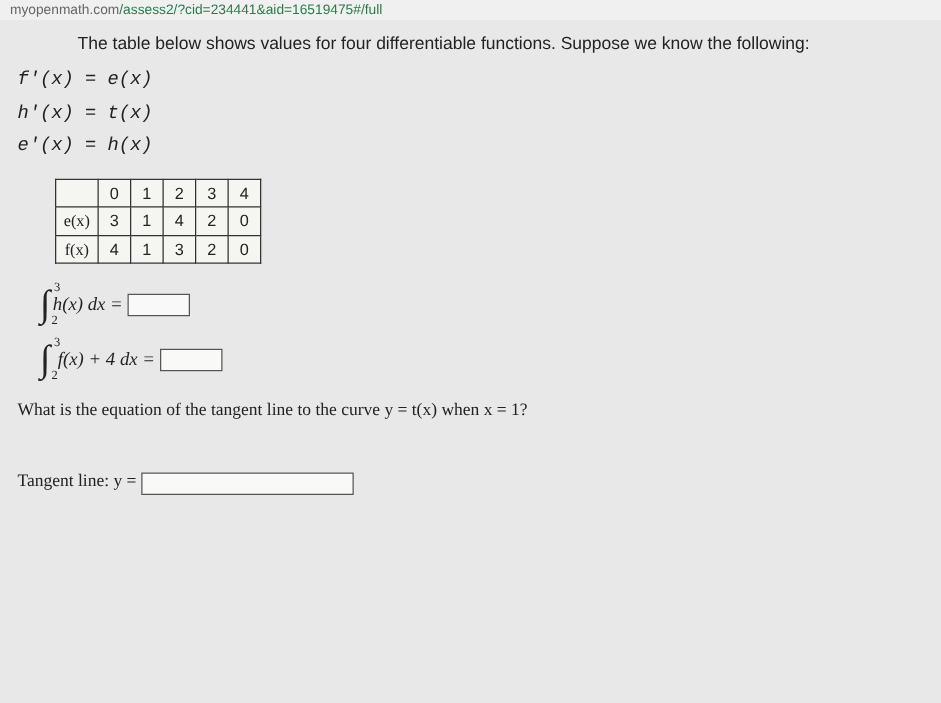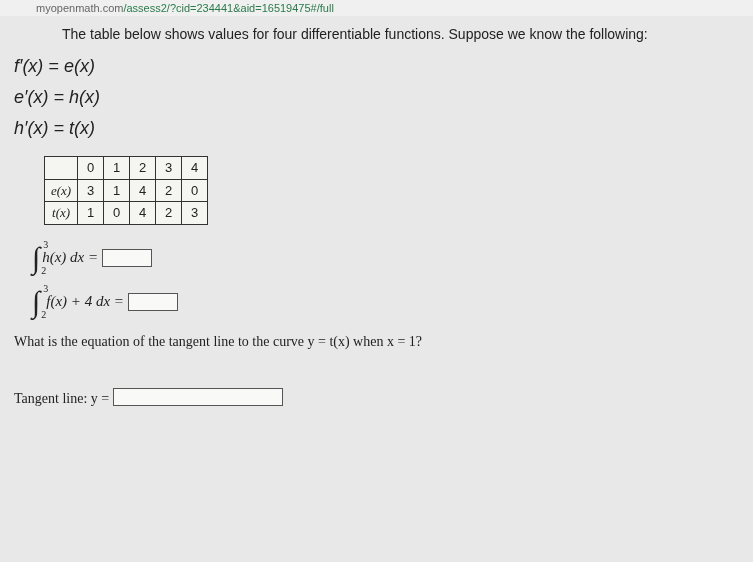--- a/index.html
+++ b/index.html
@@ -7,47 +7,46 @@
       font-family: Arial, sans-serif;
       background: #e8e8e8;
       width: 753px;
       height: 562px;
       overflow: hidden;
       color: #222;
     }
     .url-bar {
       font-size: 11px;
       color: #666;
-      padding: 2px 36px;
+      padding: 2px 8px;
       background: #f0f0f0;
     }
     .url-bar .highlight { color: #2a7a4a; }
     .content {
       padding: 8px 14px;
       font-size: 14px;
       line-height: 1.5;
     }
     .intro { margin-bottom: 8px; margin-left: 48px; }
-    .eqline { margin: 4px 0; font-family: Liberation Sans, sans-serif; font-style: italic; font-size: 18px;}
+    .eqline { margin: 4px 0; font-family: Liberation Mono, monospace; font-style: italic; font-size: 15px;}
     .table-wrap { margin: 14px 0 18px 30px; }
     table.vals {
       border-collapse: collapse;
       font-size: 13px;
     }
     table.vals td, table.vals th {
       border: 1px solid #333;
       padding: 1px 8px;
       text-align: center;
       min-width: 26px;
       background: #f5f5f2;
       font-weight: normal;
     }
     table.vals .rowhdr {
       font-family: 'Times New Roman', serif;
-      font-style: italic;
       text-align: center;
       padding: 1px 6px;
       margin-top: 36px;
     }
     .integral-line {
       display: flex;
       align-items: center;
       margin: 14px 0 14px 18px;
       font-family: 'Times New Roman', serif;
       font-style: italic;
@@ -77,37 +76,37 @@
       display: inline-block;
       border: 1px solid #555;
       background: #f9f9f7;
       height: 18px;
       width: 50px;
       margin-left: 4px;
       vertical-align: middle;
     }
     .inputbox.wide { width: 170px; }
     .question { margin: 14px 0 8px 0; }
-    .tangent-line { display: flex; align-items: flex-start; margin-top: 36px; }
+    .tangent-line { display: flex; align-items: flex-end; margin-top: 36px; }
     .fn { font-family: 'Times New Roman', serif; }
   </style>
 </head>
 <body>
 
 <div class="url-bar">
   <span>myopenmath.com</span><span class="highlight">/assess2/?cid=234441&amp;aid=16519475#/full</span>
 </div>
 
 <div class="content">
 
   <div class="intro">The table below shows values for four differentiable functions. Suppose we know the following:</div>
 
   <div class="eqline">f′(x) = e(x)</div>
+  <div class="eqline">h′(x) = t(x)</div>
   <div class="eqline">e′(x) = h(x)</div>
-  <div class="eqline">h′(x) = t(x)</div>
 
   <div class="table-wrap">
     <table class="vals">
       <tbody>
           <tr>
         <th></th>
         <th>0</th>
         <th>1</th>
         <th>2</th>
         <th>3</th>
@@ -115,26 +114,26 @@
       </tr>
       <tr>
         <td class="rowhdr">e(x)</td>
         <td>3</td>
         <td>1</td>
         <td>4</td>
         <td>2</td>
         <td>0</td>
       </tr>
       <tr>
-        <td class="rowhdr">t(x)</td>
+        <td class="rowhdr">f(x)</td>
+        <td>4</td>
         <td>1</td>
+        <td>3</td>
+        <td>2</td>
         <td>0</td>
-        <td>4</td>
-        <td>2</td>
-        <td>3</td>
       </tr>
     </tbody>
       </table>
   </div>
 
   <div class="integral-line">
     <span class="intsym">∫
       <span class="upper">3</span>
       <span class="lower">2</span>
     </span>

